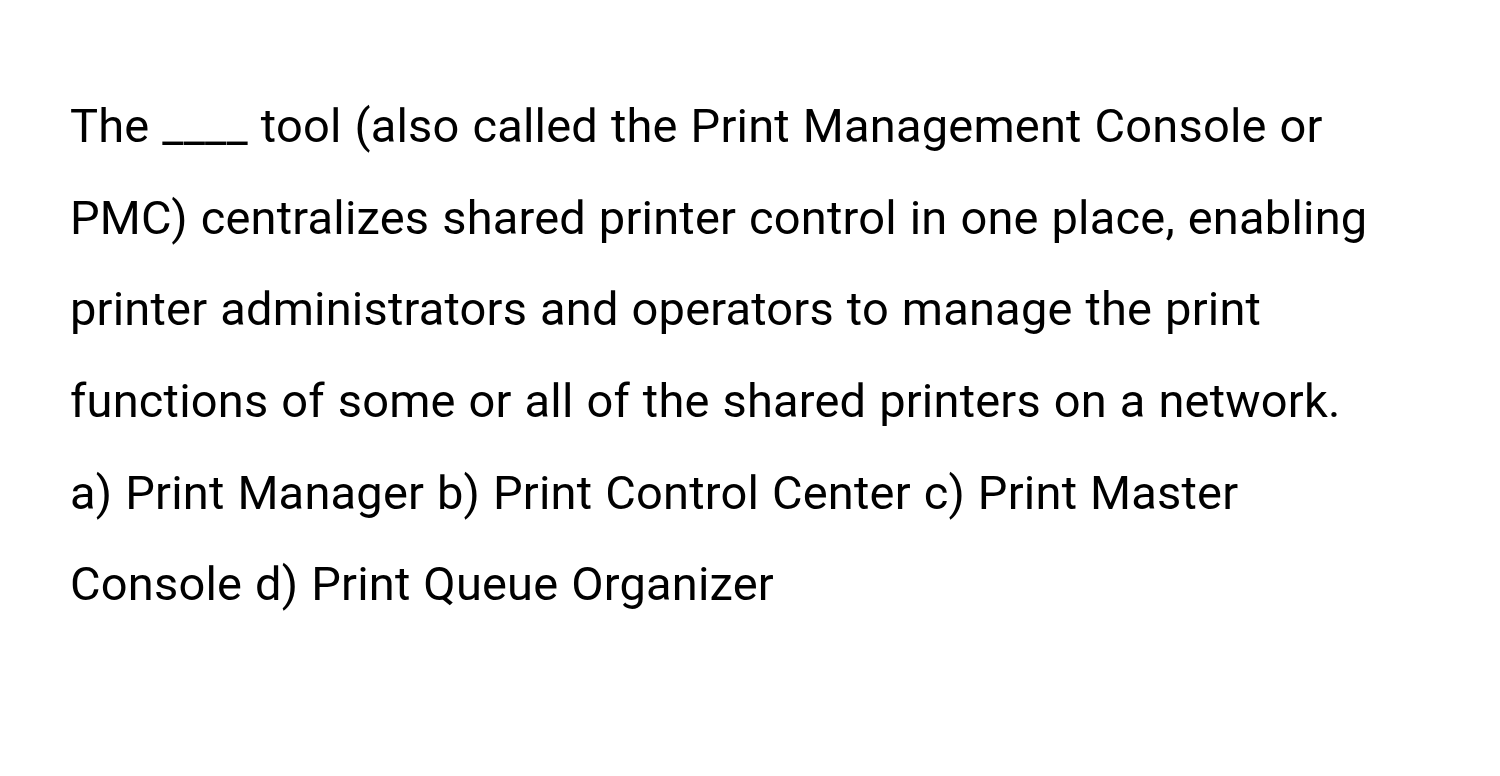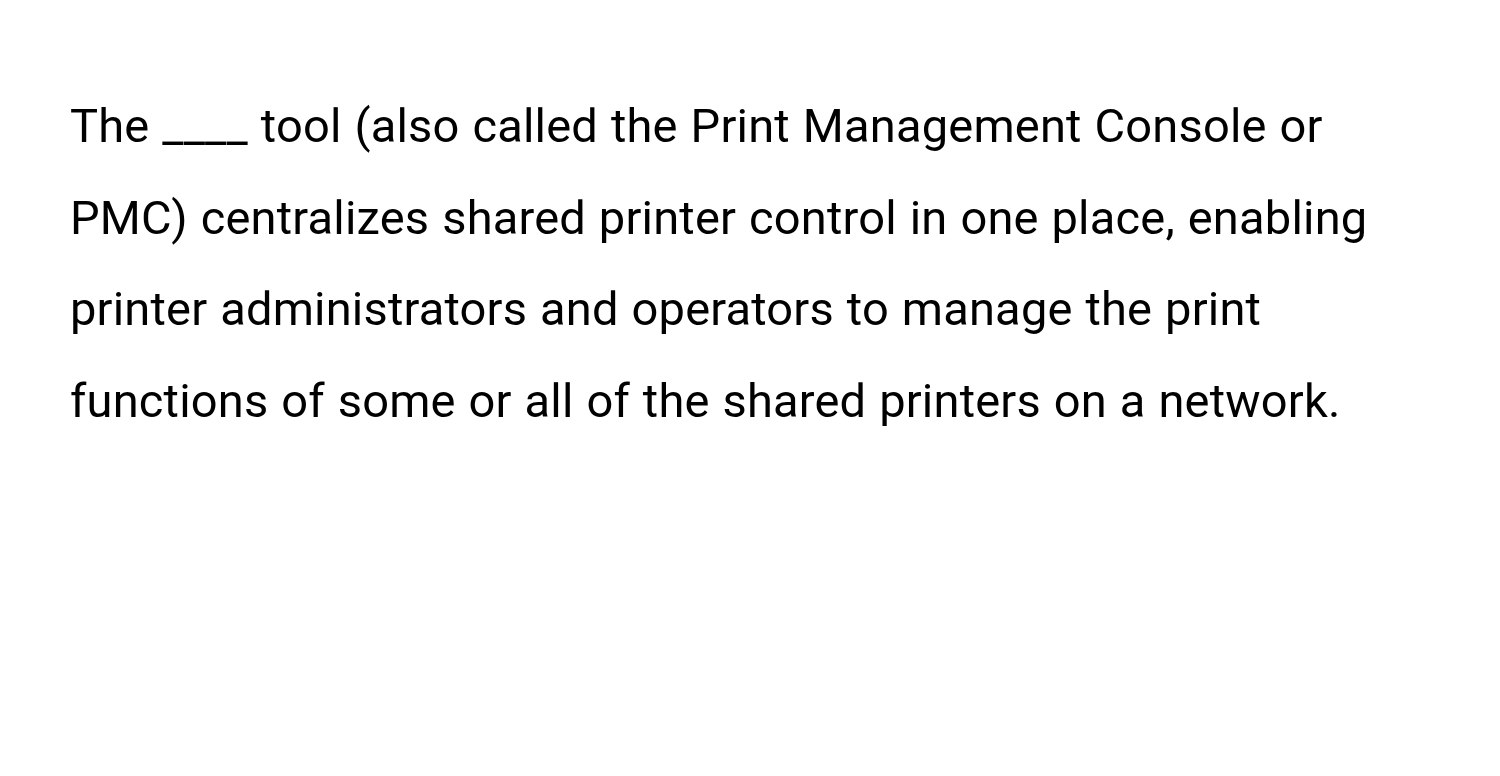--- a/index.html
+++ b/index.html
@@ -24,14 +24,15 @@
     letter-spacing: 0.2px;
     word-spacing: 1px;
   }
 </style>
 </head>
 <body>
 
 <div class="container">
   <div class="question-text">
     <span>The ____ tool (also called the Print Management Console or PMC) centralizes shared printer control in one place, enabling printer administrators and operators to manage the print functions of some or all of the shared printers on a network.</span><br>
+    <span>a) Print Manager b) Print Control Center c) Print Master Console d) Print Queue Organizer</span>
   </div>
 </div>
 
 </body></html>

